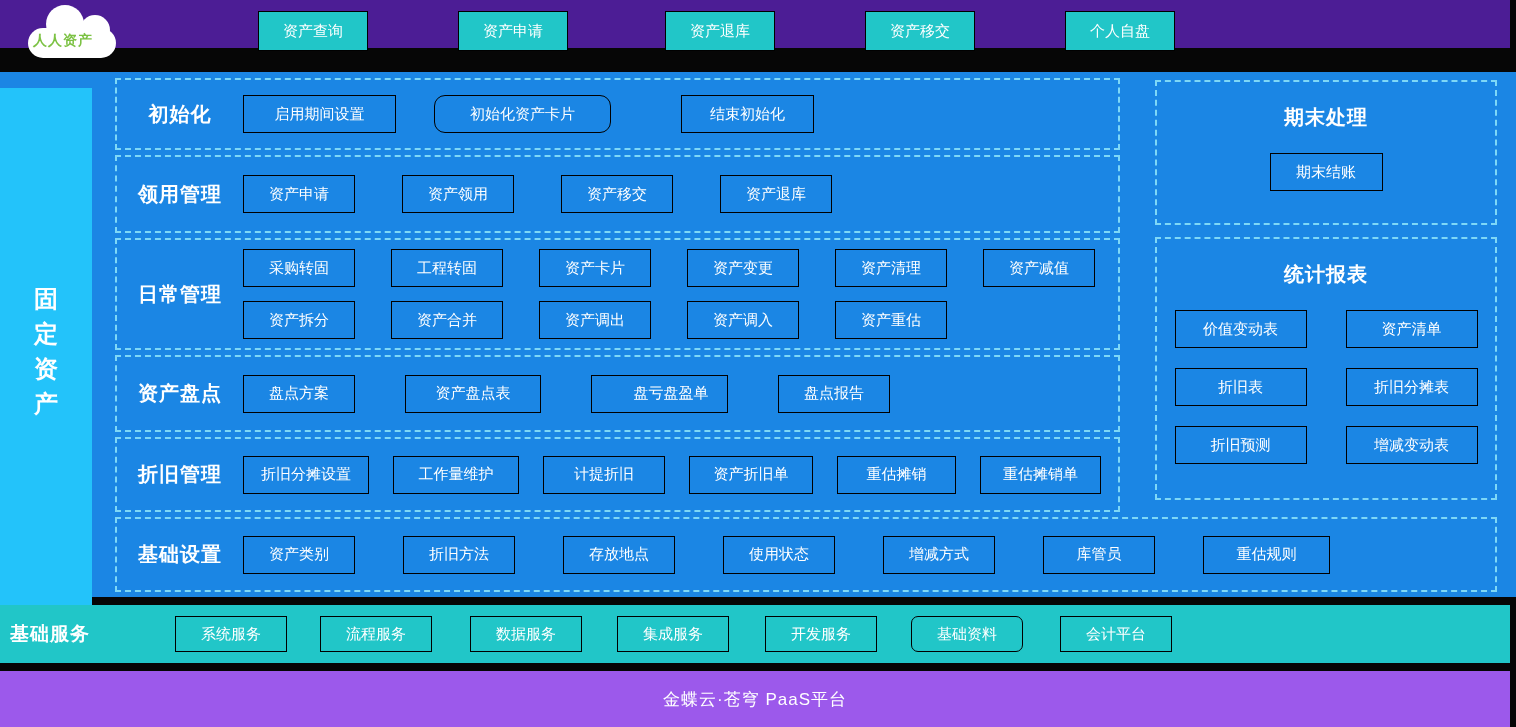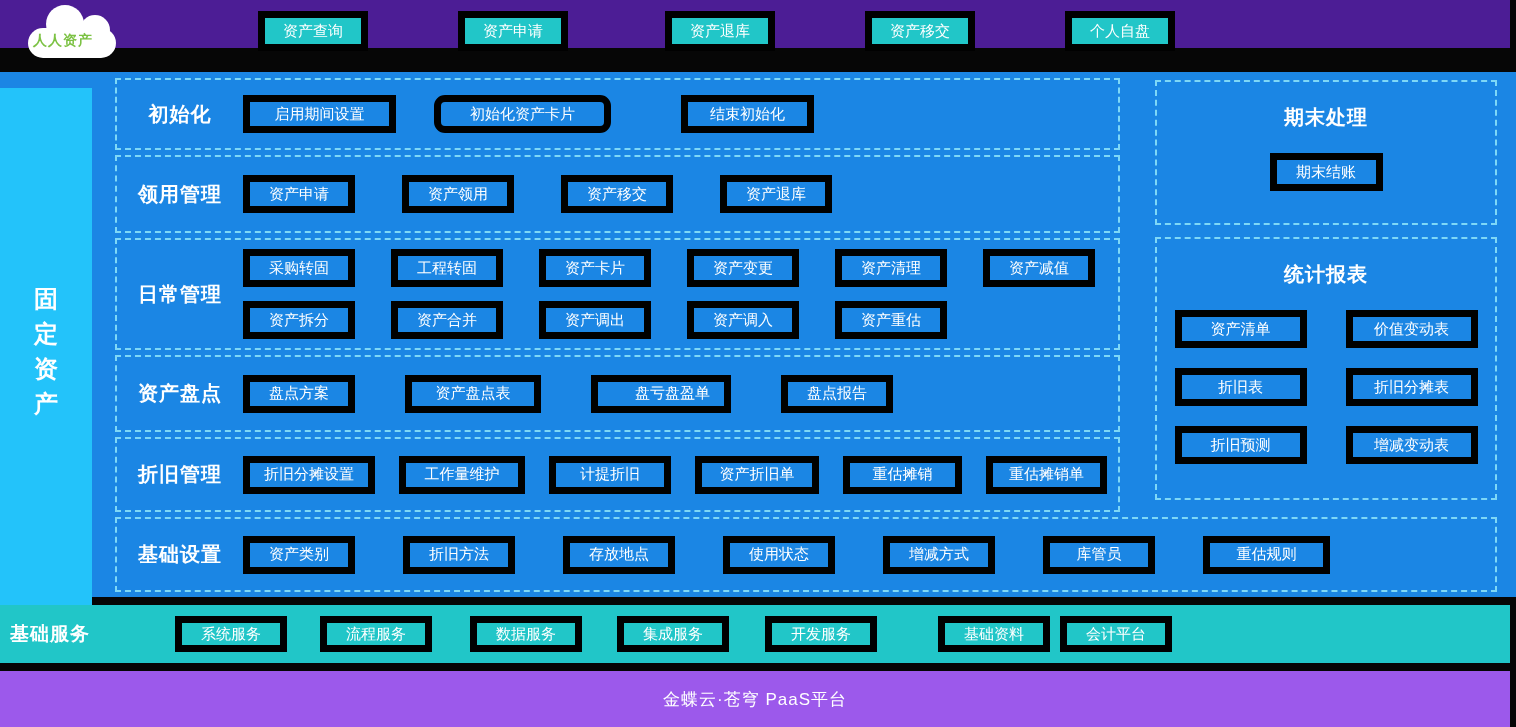--- a/index.html
+++ b/index.html
@@ -13,21 +13,21 @@
 
   
   .topbar { top:0; width:1510px; height:48px; background:#4c1d95; }
   .cloud { position:absolute; left:28px; top:5px; width:88px; height:53px; }
   .cloud .puff1 { position:absolute; left:18px; top:0; width:38px; height:38px; background:#fff; border-radius:50%; }
   .cloud .puff2 { position:absolute; right:6px; top:10px; width:30px; height:30px; background:#fff; border-radius:50%; }
   .cloud .base  { position:absolute; left:0; bottom:0; width:88px; height:30px; background:#fff; border-radius:15px; }
   .cloud .logo-text { position:absolute; left:5px; bottom:8px; color:#7CC244; font-size:14px; font-weight:bold; letter-spacing:1px; z-index:2; }
 
   .btn {
-    box-sizing:border-box; border:7px solid #000000; color:#fff;
+    box-sizing:border-box; border:1px solid #000000; color:#fff;
     display:flex; align-items:center; justify-content:center;
     font-size:15px; white-space:nowrap; cursor:pointer; background:transparent;
   }
   .topbar .btn { position:absolute; top:11px; width:110px; height:40px; background:#21C6C8; }
 
   
   .main { top:72px; width:1516px; height:525px; background:#1B86E4; }
   .side-rail { position:absolute; left:0; top:16px; width:92px; height:525px; background:#23C3FA;
                display:flex; align-items:center; justify-content:center; }
   .vertical-title { width:26px; color:#fff; font-size:24px; font-weight:bold;
@@ -161,36 +161,36 @@
   <div class="panel" style="left:1155px; top:8px; width:342px; height:145px;">
     <div class="panel-title">期末处理</div>
     <div class="panel-center">
       <div class="btn">期末结账</div>
     </div>
   </div>
 
   <div class="panel" style="left:1155px; top:165px; width:342px; height:263px;">
     <div class="panel-title">统计报表</div>
     <div class="panel-grid">
+      <div class="btn">价值变动表</div>
       <div class="btn">资产清单</div>
-      <div class="btn">价值变动表</div>
       <div class="btn">折旧表</div>
       <div class="btn">折旧分摊表</div>
       <div class="btn">折旧预测</div>
       <div class="btn">增减变动表</div>
     </div>
   </div>
 </div>
 
 <div class="band services">
   <div class="services-label">基础服务</div>
   <div class="btn" style="left:175px;">系统服务</div>
   <div class="btn" style="left:320px;">流程服务</div>
   <div class="btn" style="left:470px;">数据服务</div>
   <div class="btn" style="left:617px;">集成服务</div>
   <div class="btn" style="left:765px;">开发服务</div>
-  <div class="btn" style="left:938px;">基础资料</div>
+  <div class="btn" style="left:911px;border-radius:7px;">基础资料</div>
   <div class="btn" style="left:1060px;">会计平台</div>
 </div>
 
 <div class="band platform">
   <div class="platform-title">金蝶云·苍穹 PaaS平台</div>
 </div>
 
 </body></html>

